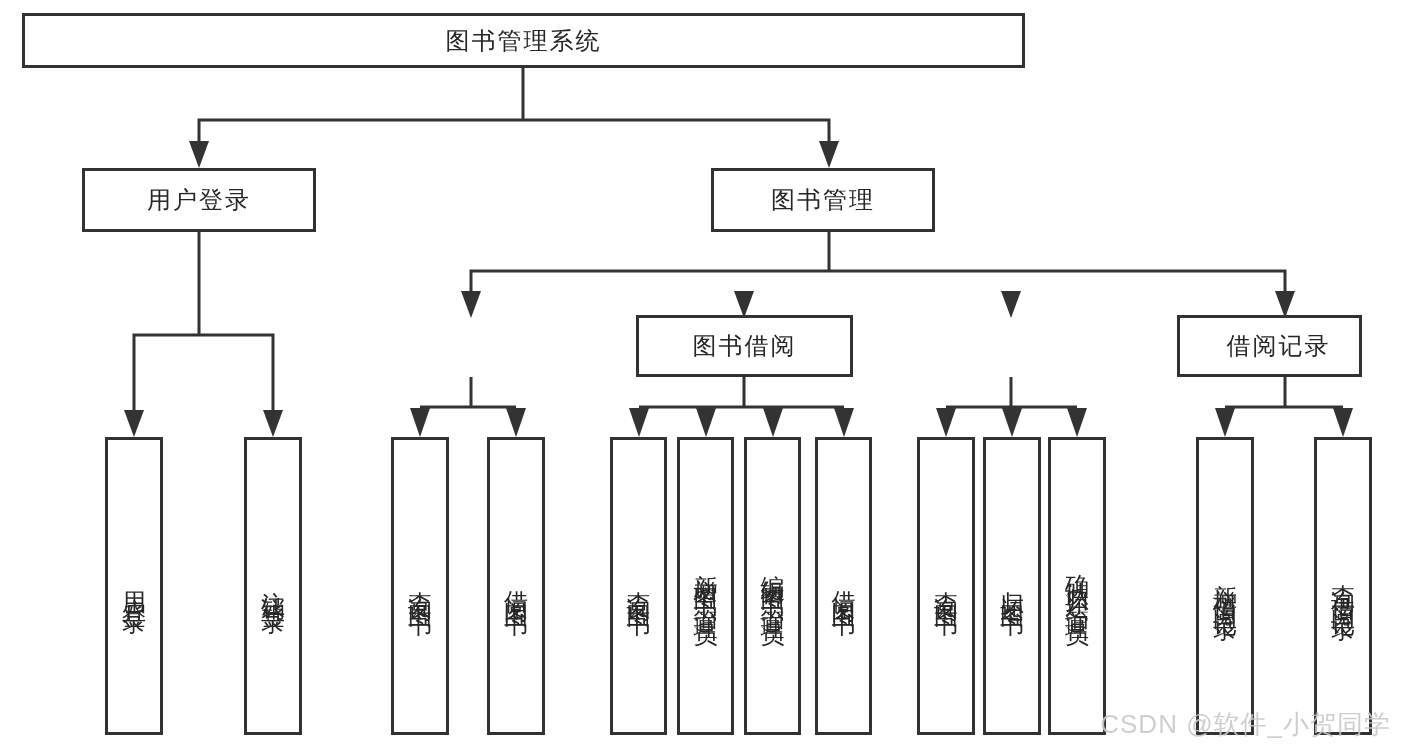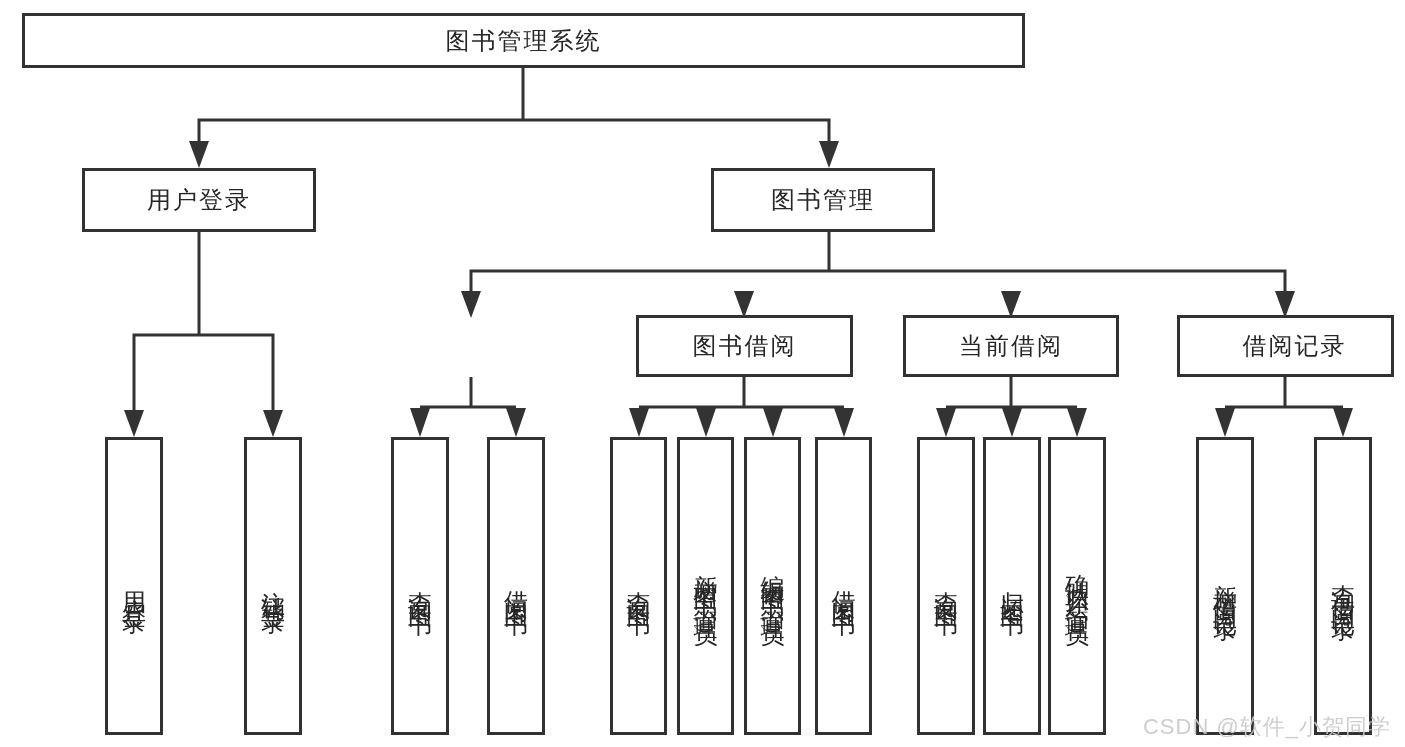--- a/index.html
+++ b/index.html
@@ -42,21 +42,21 @@
     font-size: 24px;
     writing-mode: vertical-rl;
     text-orientation: mixed;
     letter-spacing: 7px;
     line-height: 1;
   }
   .watermark {
     position: absolute;
     right: 14px;
     bottom: 5px;
-    font-size: 22px;
+    font-size: 26px;
     color: #c9c9c9;
     opacity: 0.9;
     letter-spacing: 1px;
     white-space: nowrap;
     pointer-events: none;
   }
 </style>
 </head>
 <body>
 
@@ -111,22 +111,21 @@
       <polygon class="head" points="1333,408 1353,408 1343,437"></polygon>
     </g>
   </svg>
 
   <div class="node h-node" style="left:22px; top:13px; width:1003px; height:55px;">图书管理系统</div>
 
   <div class="node h-node" style="left:82px; top:168px; width:234px; height:64px;">用户登录</div>
   <div class="node h-node" style="left:711px; top:168px; width:224px; height:64px;">图书管理</div>
 
   <div class="node h-node" style="left:636px; top:315px; width:217px; height:62px;">图书借阅</div>
-  <div class="node h-node" style="left:903px; top:315px; width:216px; height:62px;">当前借阅</div>
-  <div class="node h-node" style="left:1177px; top:315px; width:217px; height:62px;padding-left:18px;">借阅记录</div>
+  <div class="node h-node" style="left:1177px; top:315px; width:185px; height:62px;padding-left:18px;">借阅记录</div>
 
   <div class="node v-node" style="left:105px; top:437px; width:58px; height:298px;">用户登录</div>
   <div class="node v-node" style="left:244px; top:437px; width:58px; height:298px;">注销登录</div>
 
   <div class="node v-node" style="left:391px; top:437px; width:58px; height:298px;">查询图书</div>
   <div class="node v-node" style="left:487px; top:437px; width:58px; height:298px;">借阅图书</div>
 
   <div class="node v-node" style="left:610px; top:437px; width:57px; height:298px;">查询图书</div>
   <div class="node v-node" style="left:677px; top:437px; width:57px; height:298px;">新增图书（管理员）</div>
   <div class="node v-node" style="left:744px; top:437px; width:57px; height:298px;">编辑图书（管理员）</div>

